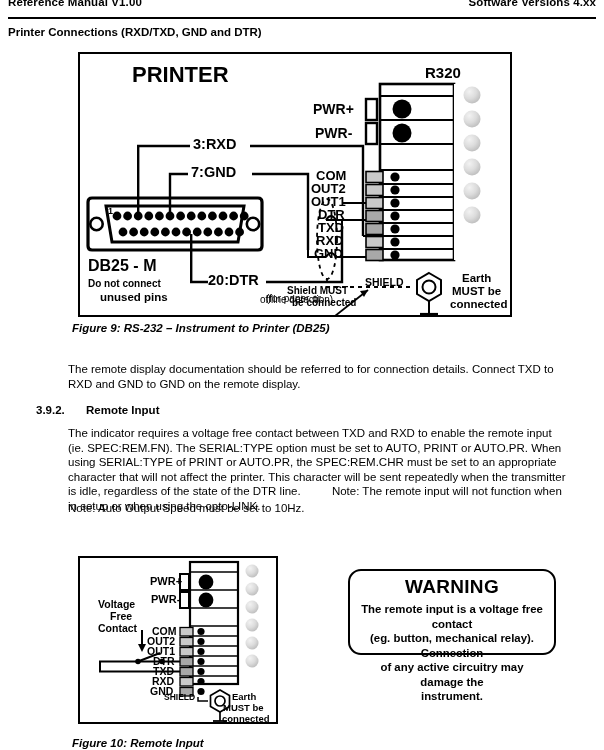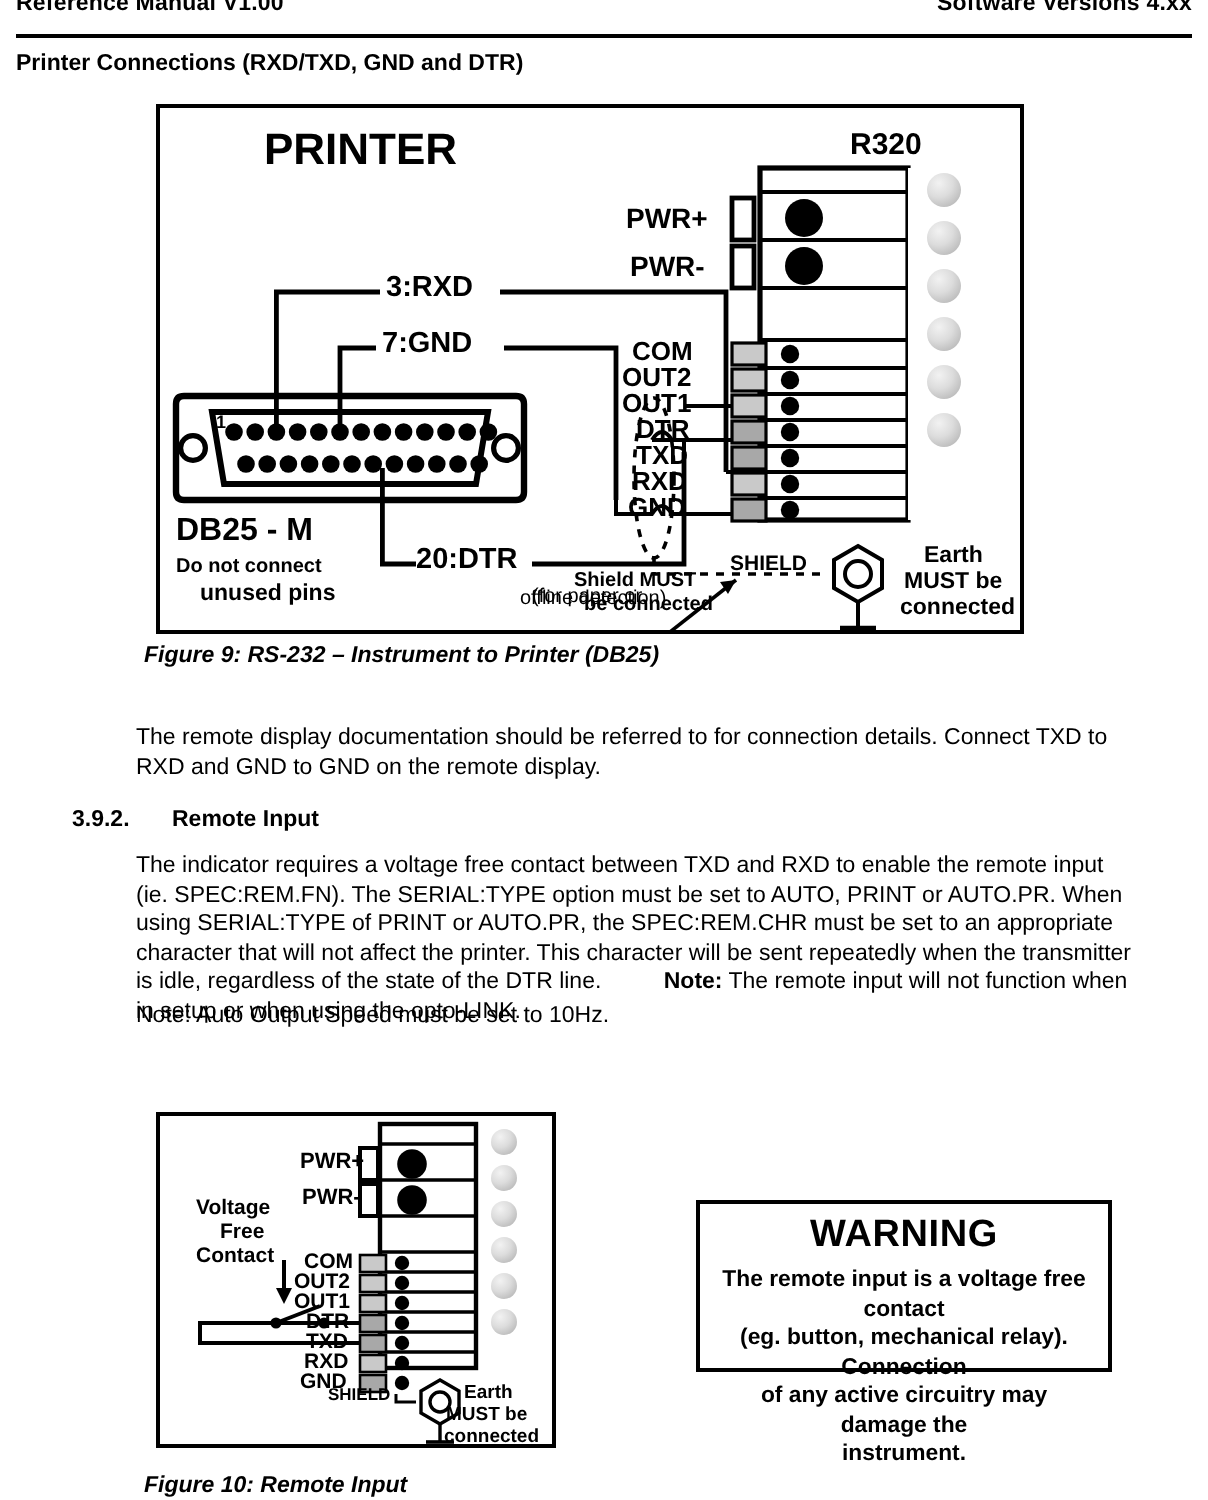--- a/index.html
+++ b/index.html
@@ -12,21 +12,21 @@
   
   .hdr{position:absolute;left:8px;right:8px;top:-4px;height:20px;}
   .hdr-l{position:absolute;left:0;top:0;font-size:11.5px;font-weight:bold;letter-spacing:.1px;}
   .hdr-r{position:absolute;right:0;top:0;font-size:11.5px;font-weight:bold;letter-spacing:.1px;}
   .hdr-rule{position:absolute;left:8px;right:8px;top:17px;height:2px;background:#000;}
 
   
   .h-sub{position:absolute;font-size:11.5px;font-weight:bold;}
   .h-num{position:absolute;font-size:11.5px;font-weight:bold;}
   .para{position:absolute;font-size:11.5px;line-height:14.6px;text-align:left;}
-  .para b{font-weight:bold;padding-left:28px;}
+  .para b{font-weight:normal;padding-left:28px;}
   .cap{position:absolute;font-size:11.5px;font-weight:bold;font-style:italic;}
 
   
   .figbox{position:absolute;border:2px solid #000;background:#fff;box-sizing:border-box;}
 
   
   .lbl{position:absolute;font-weight:bold;white-space:nowrap;}
 
   svg{display:block;}
   .warnbox{position:absolute;border:2px solid #000;box-sizing:border-box;background:#fff;
@@ -351,21 +351,21 @@
     <div class="lbl" style="left:30px;top:52px;font-size:10.5px;">Free</div>
     <div class="lbl" style="left:18px;top:64px;font-size:10.5px;">Contact</div>
 
     <div class="lbl" style="left:84px;top:134px;font-size:8.5px;">SHIELD</div>
 
     <div class="lbl" style="left:152px;top:133px;font-size:9.5px;">Earth</div>
     <div class="lbl" style="left:143px;top:144px;font-size:9.5px;">MUST be</div>
     <div class="lbl" style="left:142px;top:155px;font-size:9.5px;">connected</div>
   </div>
 
-  <div class="warnbox" style="left:348px;top:600px;width:208px;height:86px;">
+  <div class="warnbox" style="left:348px;top:569px;width:208px;height:86px;border-radius:13px;">
     <div class="warn-title">WARNING</div>
     <div class="warn-body">
       <span>The remote input is a voltage free contact</span><br>
       <span>(eg. button, mechanical relay).  Connection</span><br>
       <span>of any active circuitry may damage the</span><br>
       <span>instrument.</span>
     </div>
   </div>
 
   <div class="cap" style="left:72px;top:737px;">Figure 10: Remote Input</div>

